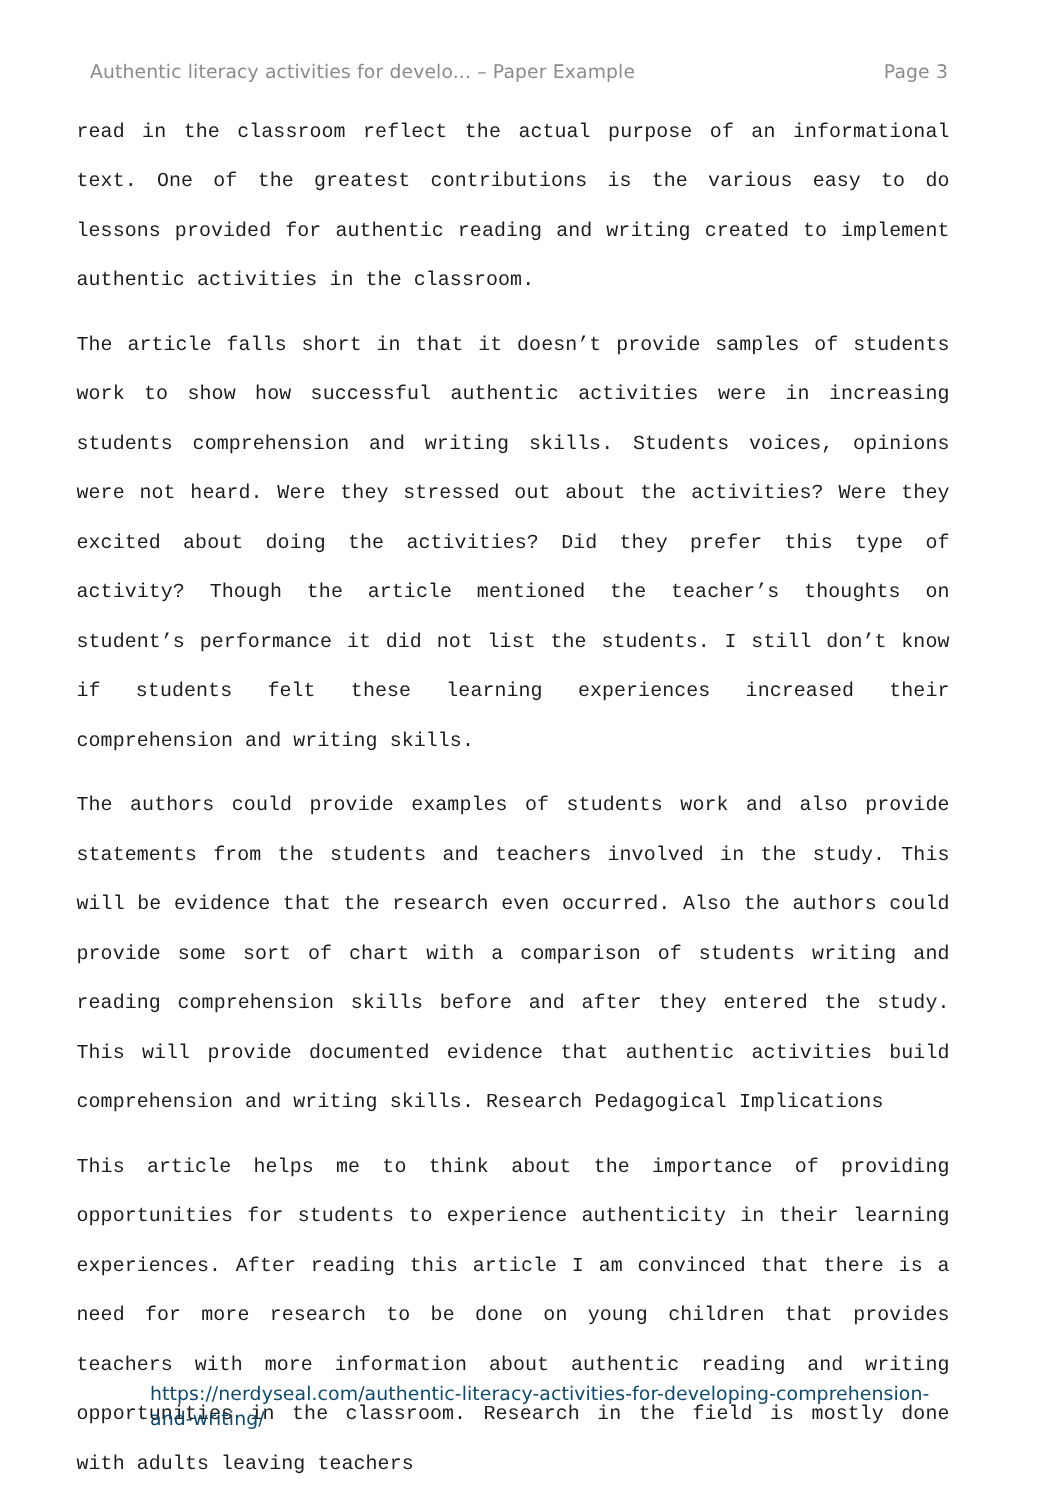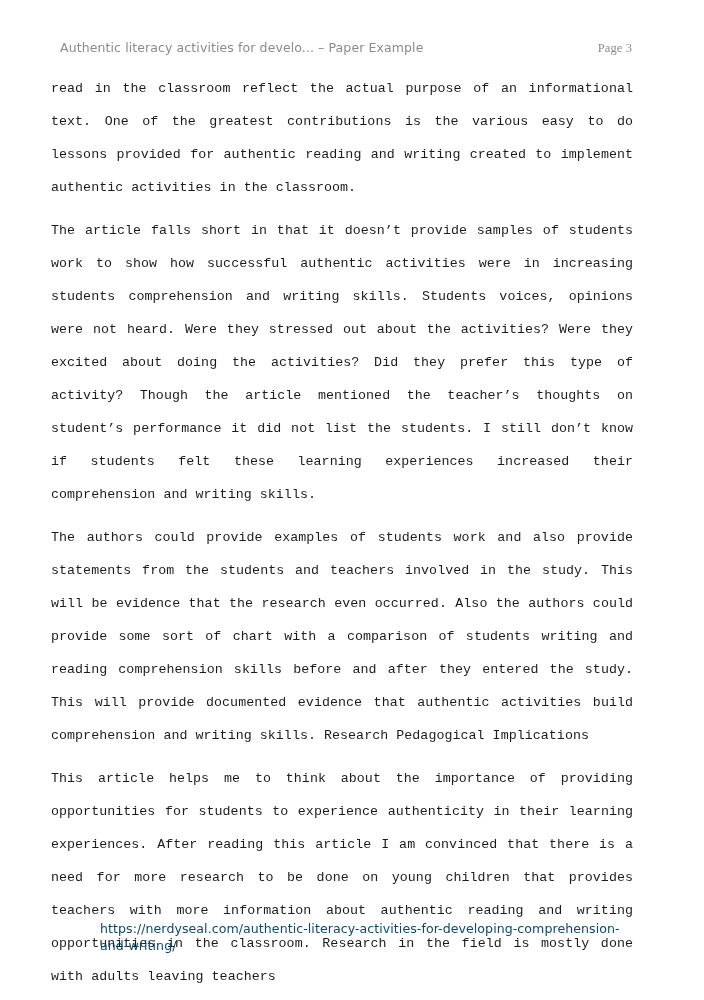--- a/index.html
+++ b/index.html
@@ -36,21 +36,20 @@
     letter-spacing: 0.1px;
     white-space: nowrap;
   }
   .header-title {
     overflow: hidden;
     text-overflow: ellipsis;
   }
   .header-page {
     flex: 0 0 auto;
     padding-left: 16px;
-    font-family: Liberation Serif, serif;
   }
 
   
   .body-copy {
     padding-top: 16px;
     padding-left: 0px;
     padding-right: 0px;
   }
   .para {
     margin: 0 0 10px 0;

